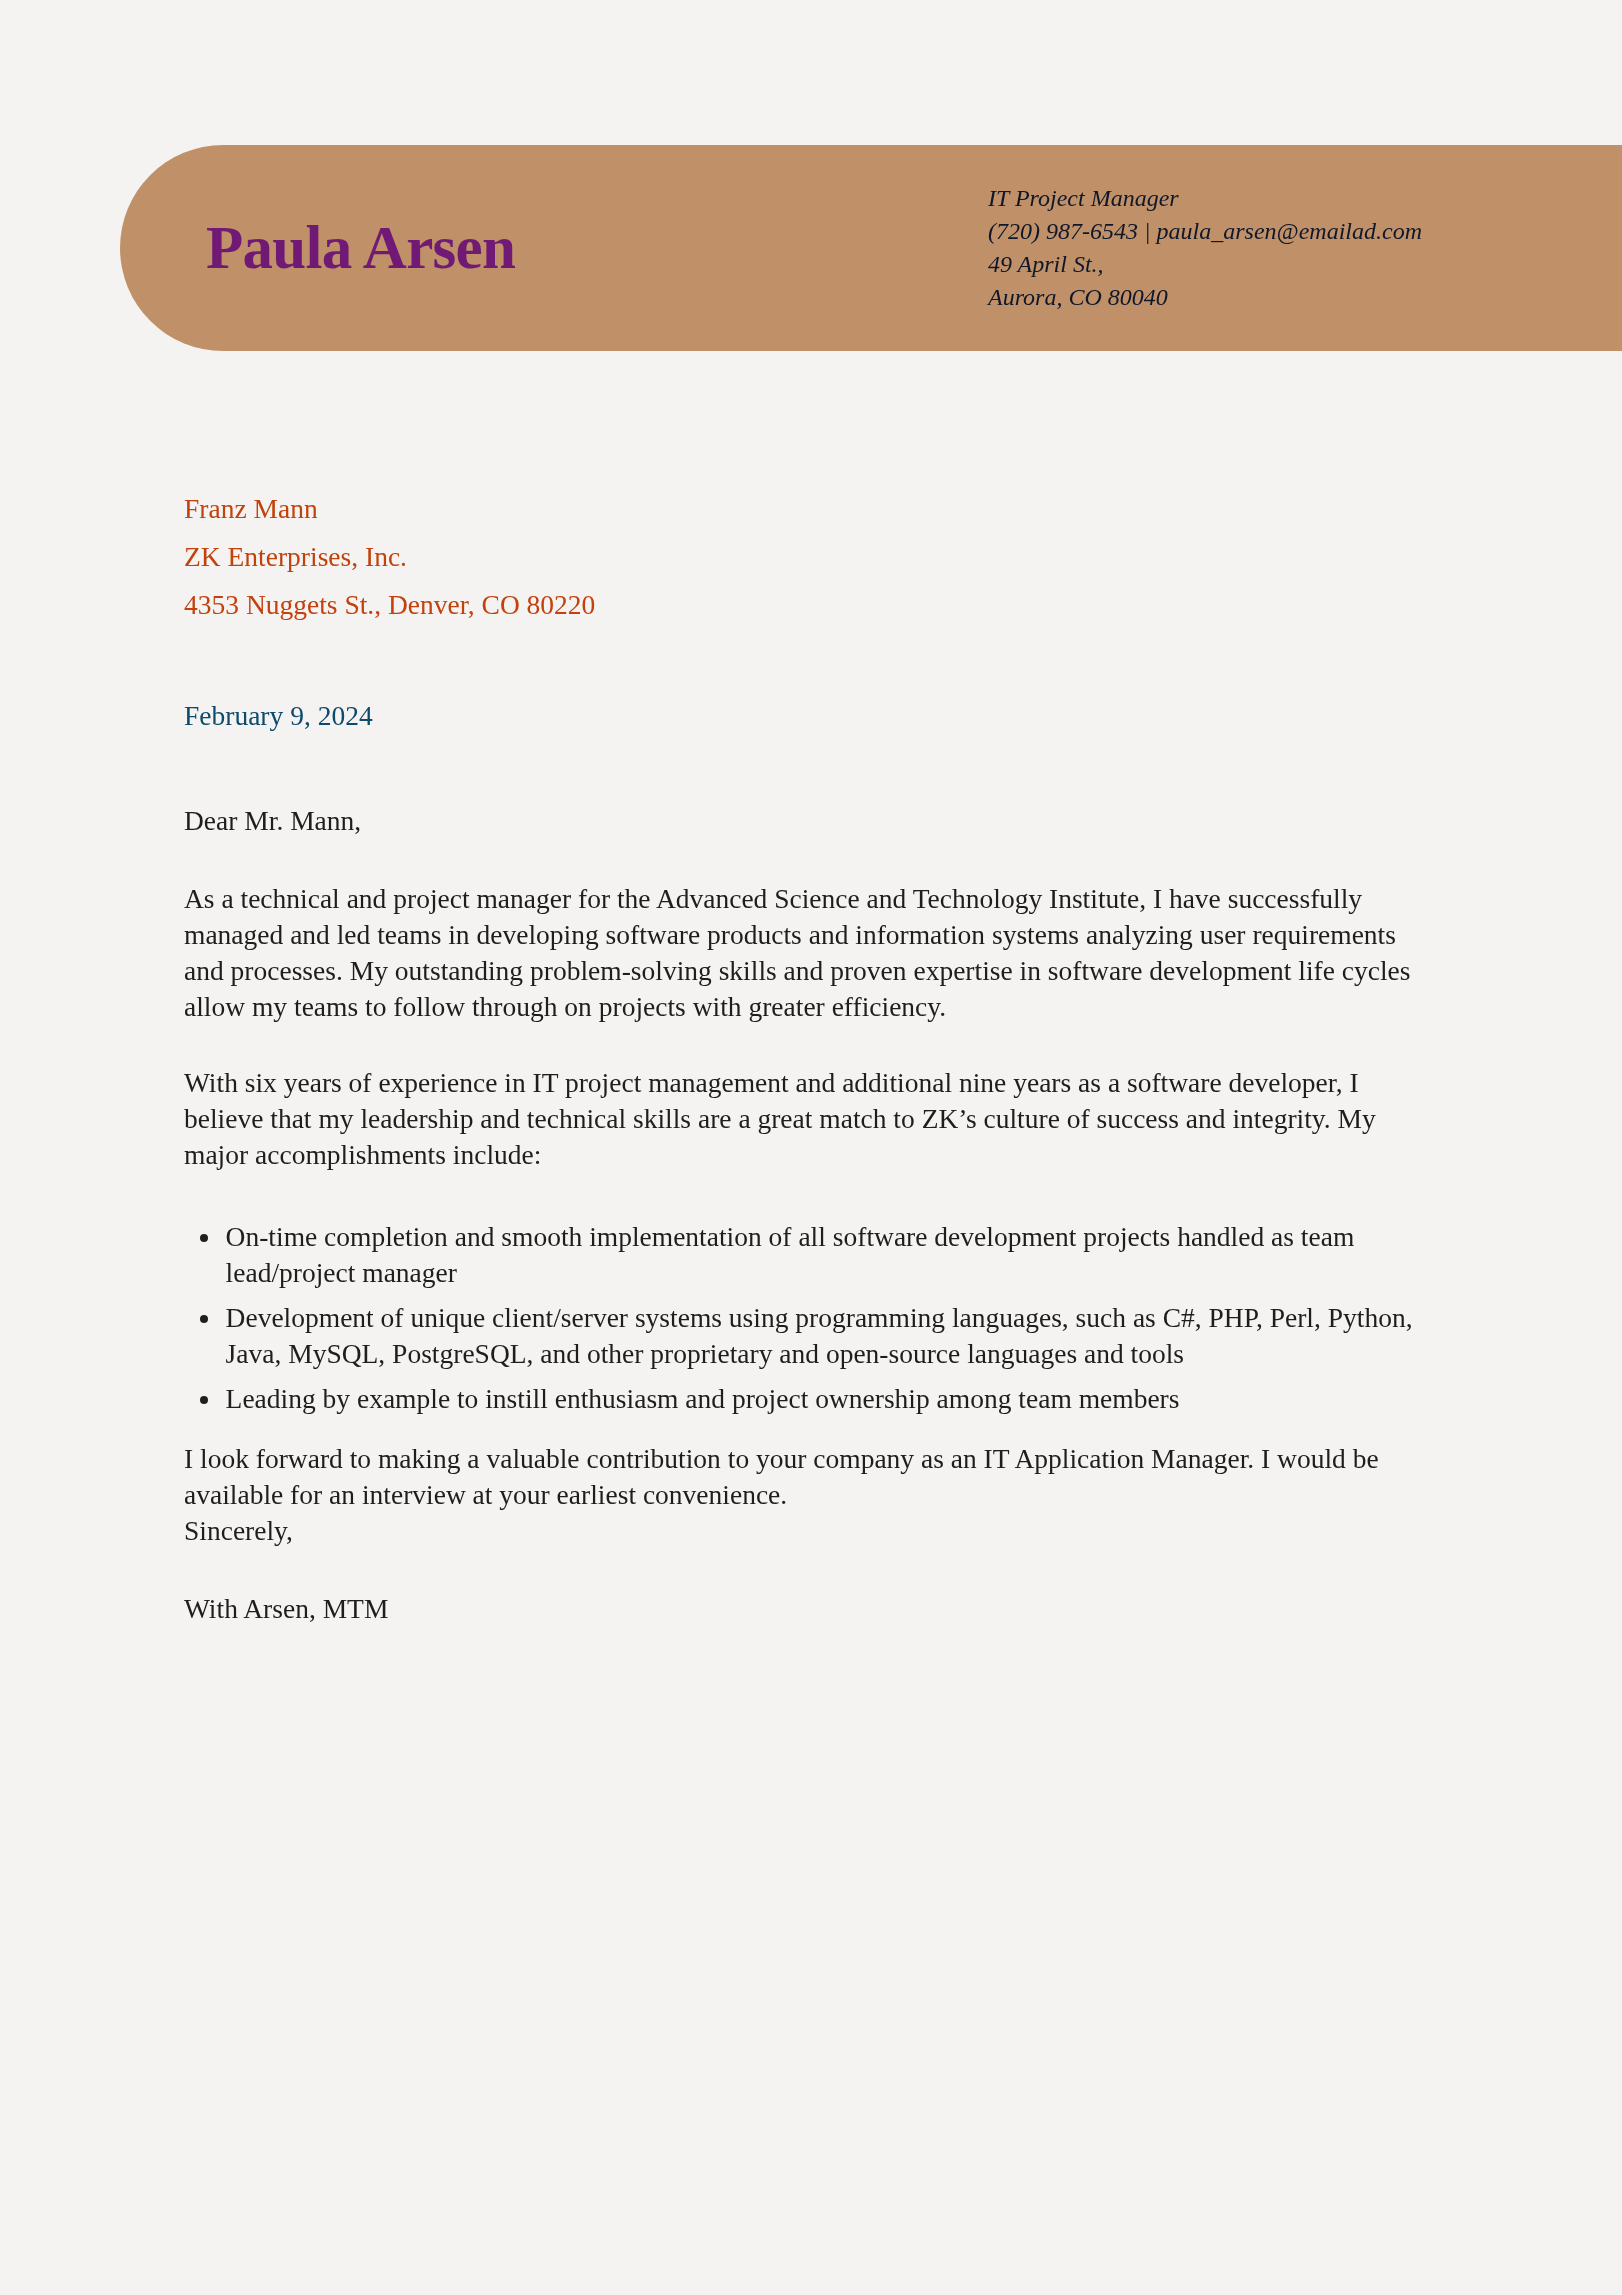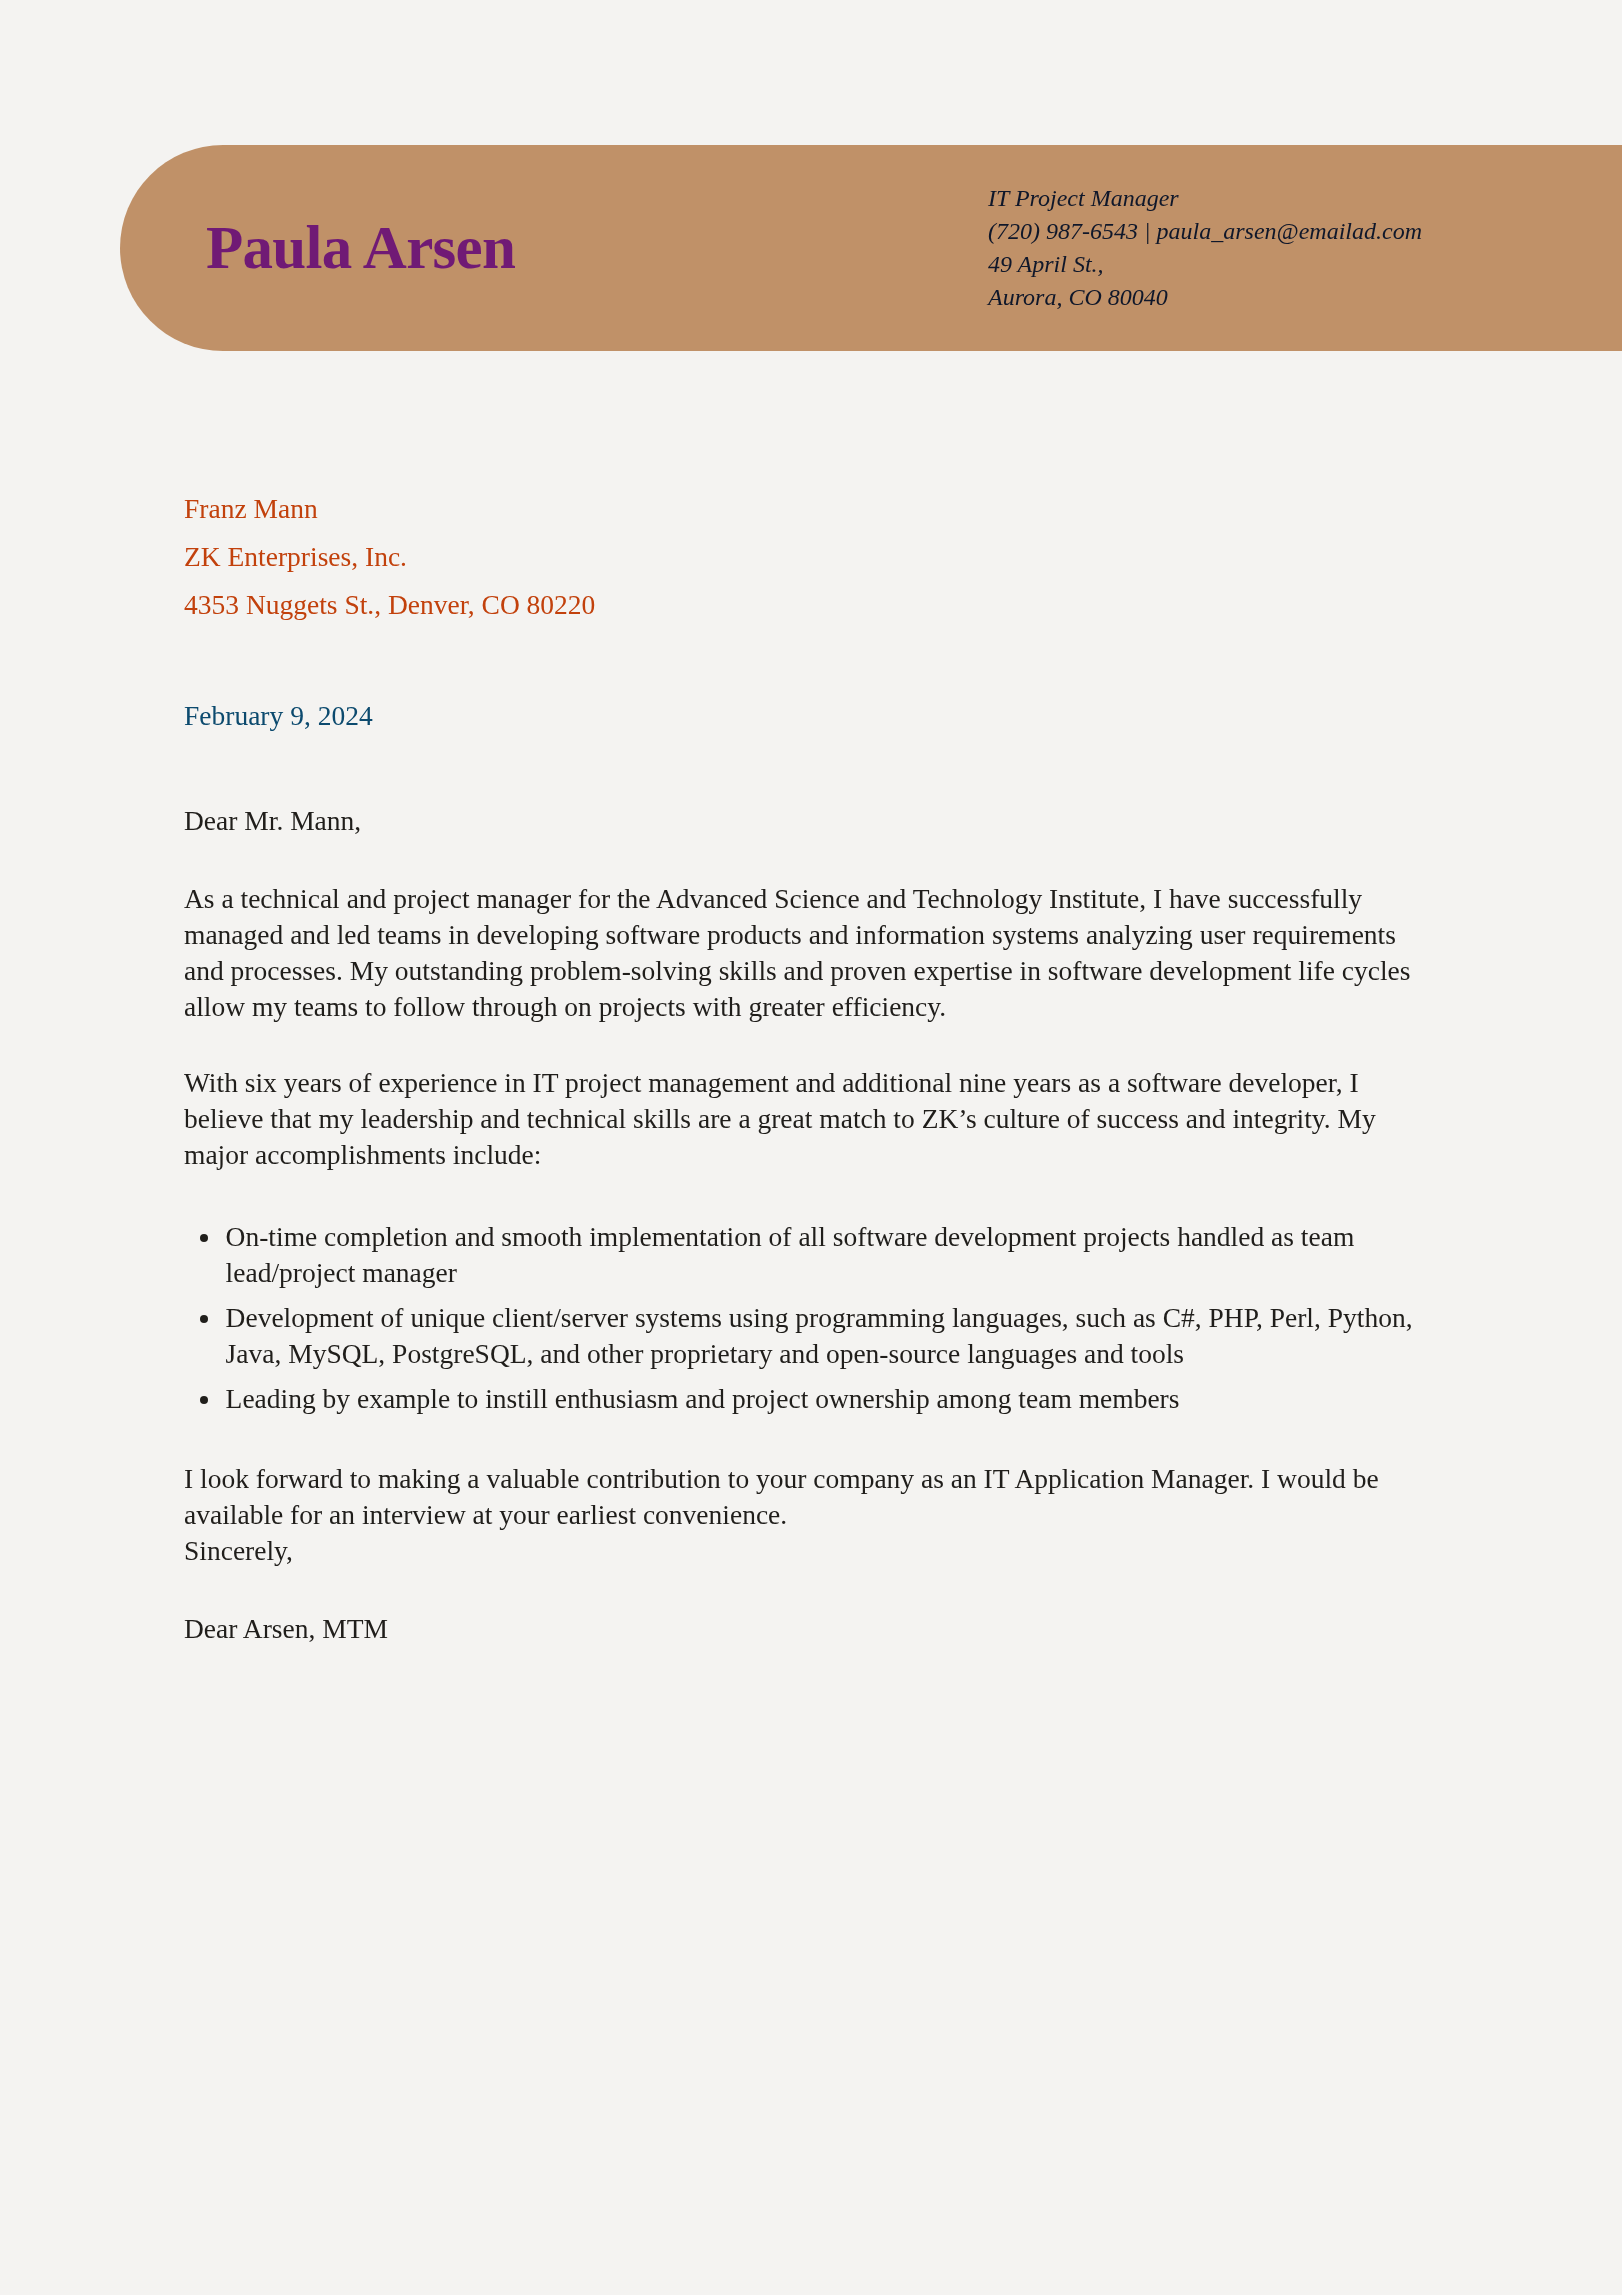--- a/index.html
+++ b/index.html
@@ -65,21 +65,21 @@
   .para-2 { margin-top: 40px; }
 
   ul.bullets {
     margin: 46px 0 0 0;
     padding: 0 0 0 39px;
     list-style: disc outside;
   }
   ul.bullets li { padding-left: 2.6px; }
   ul.bullets li + li { margin-top: 9px; }
 
-  .closing   { margin-top: 44px; }
+  .closing   { margin-top: 24px; }
   .signoff   { }
   .signature { margin-top: 42px; }
 </style>
 </head>
 <body>
 
 <div class="page">
 
   <div class="banner">
     <div class="banner-name">Paula Arsen</div>
@@ -110,17 +110,17 @@
     <ul class="bullets">
       <li>On-time completion and smooth implementation of all software development projects handled as team lead/project manager</li>
       <li>Development of unique client/server systems using programming languages, such as C#, PHP, Perl, Python, Java, MySQL, PostgreSQL, and other proprietary and open-source languages and tools</li>
       <li>Leading by example to instill enthusiasm and project ownership among team members</li>
     </ul>
 
     <div class="closing">I look forward to making a valuable contribution to your company as an IT Application Manager. I would be available for an interview at your earliest convenience.</div>
 
     <div class="signoff">Sincerely,</div>
 
-    <div class="signature">Dear Arsen, MTM</div>
+    <div class="signature">With Arsen, MTM</div>
 
   </div>
 </div>
 
 
 </body></html>

